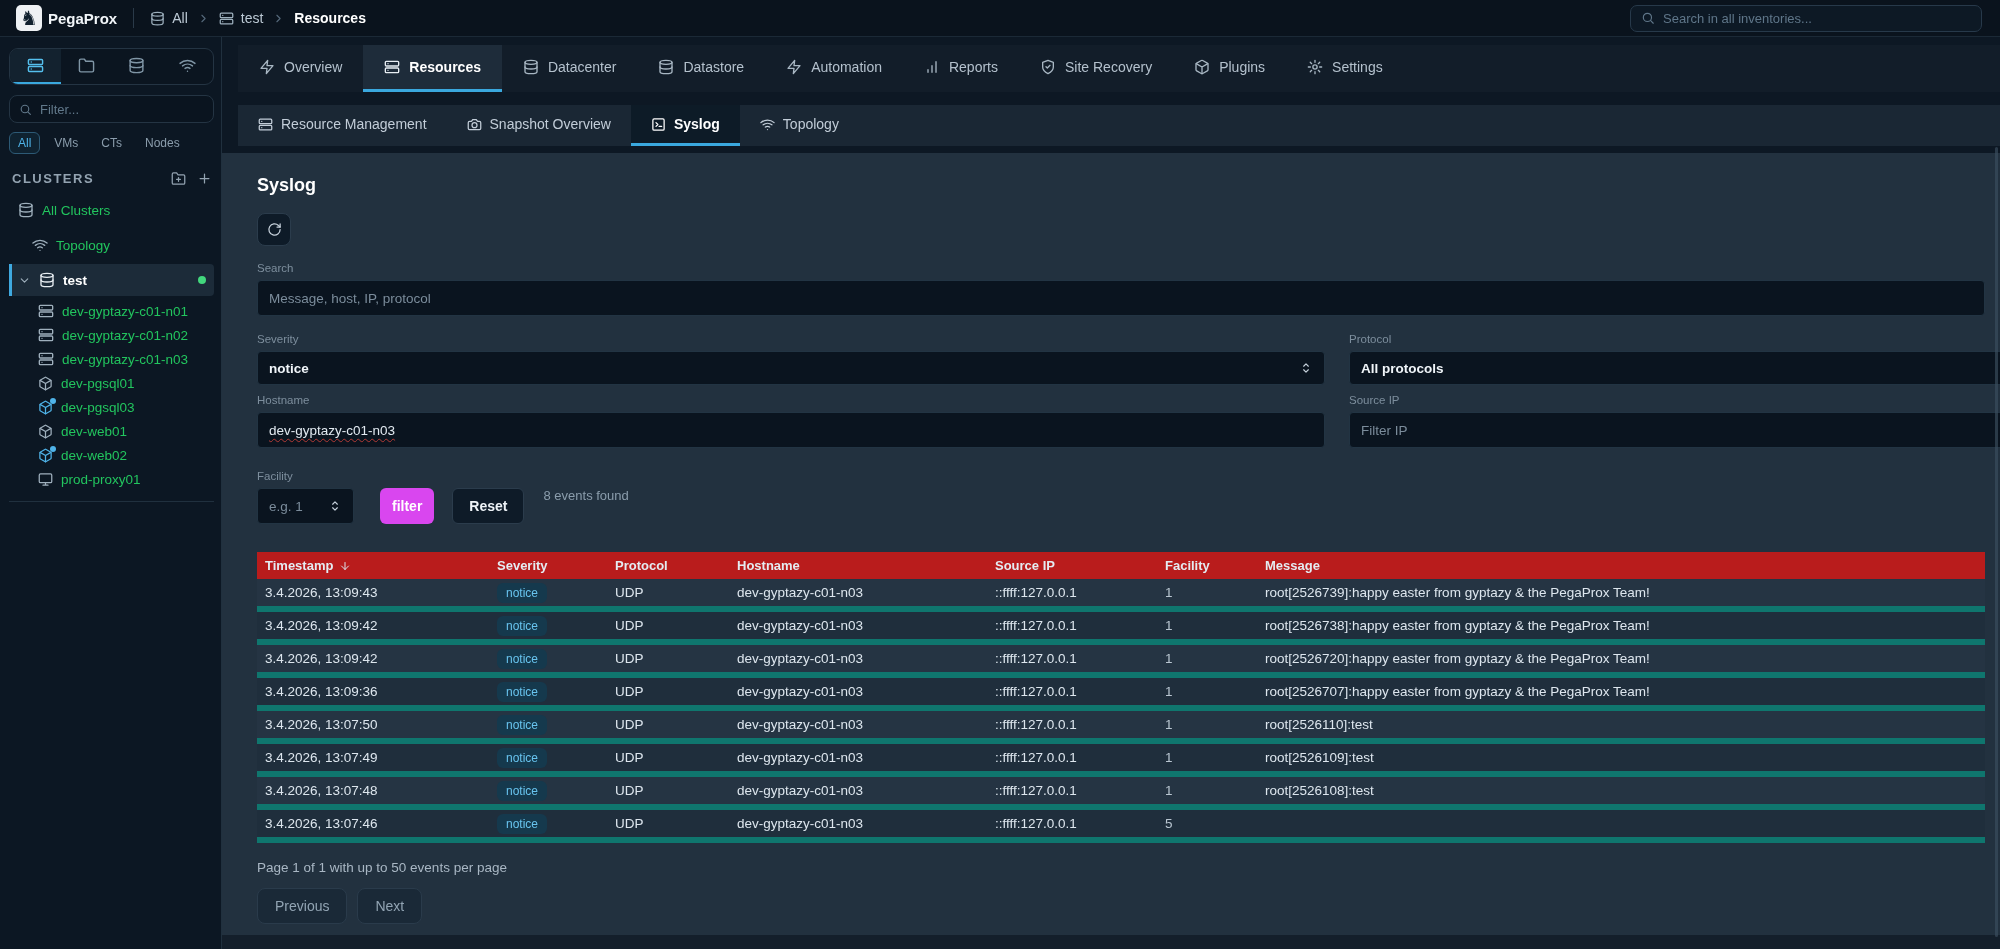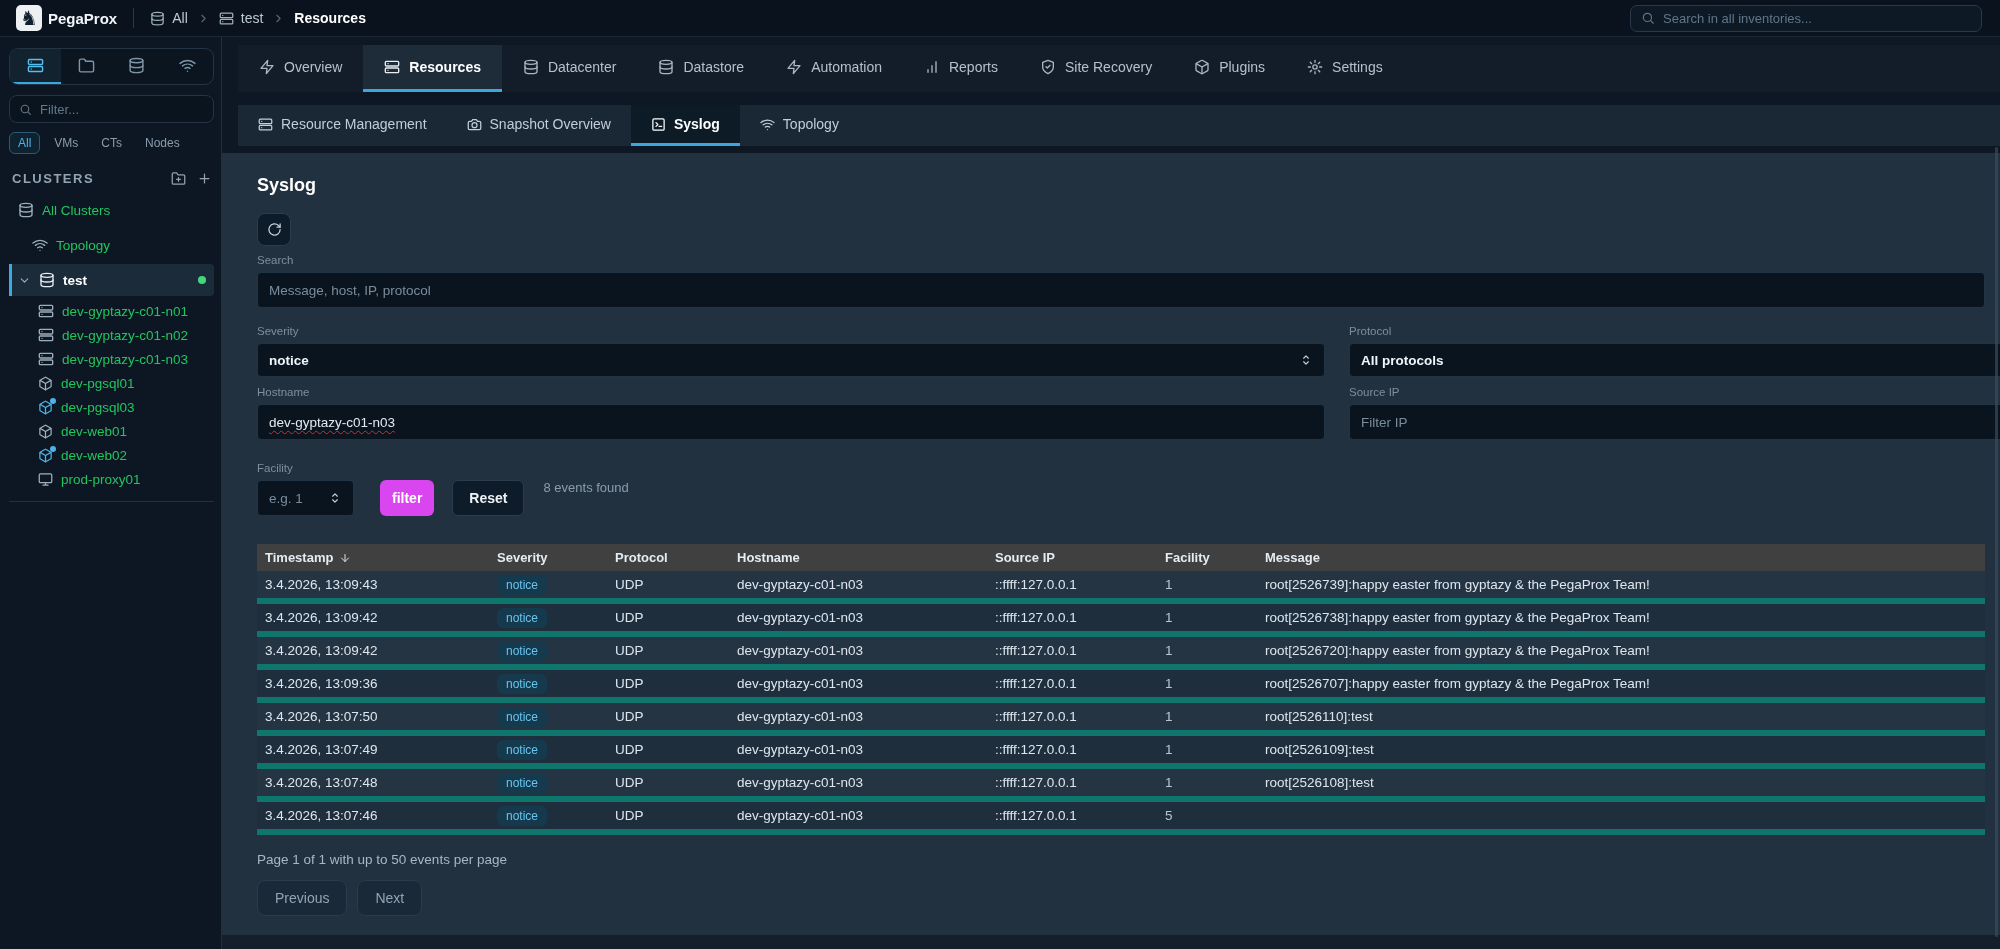--- a/index.html
+++ b/index.html
@@ -79,21 +79,21 @@
            border-bottom:3px solid transparent; cursor:pointer; white-space:nowrap; }
   .s-tab.active { background:#0d1b27; color:#ffffff; font-weight:bold; border-bottom:3px solid #3aa8de; }
 
   .content { flex:1; margin-top:7px; background:#22313f; padding:22px 15px 0 35px; overflow:hidden; }
   .page-title { font-size:18px; font-weight:bold; color:#ffffff; }
   .page-sub { margin-top:9px; font-size:13.5px; color:#a9b7c4; }
   .refresh-btn { margin-top:17px; width:34px; height:33px; border-radius:8px; border:1px solid #2b3c4c;
                  background:#0e1b28; color:#c6d1db; display:flex; align-items:center; justify-content:center; cursor:pointer; }
 
   .f-label { font-size:11.5px; color:#7d8e9d; }
-  .big-search { margin-top:8px; }
+  .big-search { margin-top:16px; }
   .big-search .inp { margin-top:6px; }
   .inp { height:36px; background:#0a141f; border:1px solid #223443; border-radius:4px;
          display:flex; align-items:center; padding:0 11px; font-size:13.5px; }
   .inp input { flex:1; min-width:0; background:transparent; border:none; outline:none; color:#e9eff4;
                font-size:13.5px; font-family:inherit; }
   .inp input::placeholder { color:#7b8c9b; }
   .placeholder { color:#7b8c9b; }
   .sel { justify-content:space-between; cursor:pointer; height:34px; }
   .sel .val { font-weight:bold; color:#f0f5f9; }
   .sel .icon { color:#c6d1db; }
@@ -108,21 +108,21 @@
   .facility-block { margin-top:22px; }
   .facility-row { margin-top:6px; display:flex; }
   .facility-inp { width:97px; height:36px; }
   .btn { border:none; border-radius:6px; font-size:14px; font-family:inherit; cursor:pointer; }
   .btn-filter { margin-left:26px; padding:9px 12px; background:#d946ef; color:#ffffff; font-weight:bold; }
   .btn-reset { margin-left:18px; padding:8px 16px; background:#0e1b28; border:1px solid #2b3c4c; color:#eef3f7; font-weight:bold; }
   .result-count { margin-left:19px; font-size:13px; color:#8b9dac; }
 
   
   .tbl { margin-top:28px; }
-  .thead { display:flex; align-items:center; height:27px; background:#404040; font-size:13px; font-weight:bold; color:#e4ecf2; }
+  .thead { display:flex; align-items:center; height:27px; background:#b91c1c; font-size:13px; font-weight:bold; color:#e4ecf2; }
   .trow { display:flex; align-items:center; height:33px; font-size:13.5px; color:#dde6ee;
           background:#253443; border-bottom:6px solid #0f766e; }
   .trow:nth-child(even) { background:#1f2e3c; }
   .cell { padding-left:8px; white-space:nowrap; overflow:hidden; }
   .c-ts { width:232px; flex:none; display:flex; align-items:center; gap:6px; }
   .c-sev { width:118px; flex:none; }
   .c-proto { width:122px; flex:none; }
   .c-host { width:258px; flex:none; }
   .c-ip { width:170px; flex:none; }
   .c-fac { width:100px; flex:none; color:#b9c6d1; }

